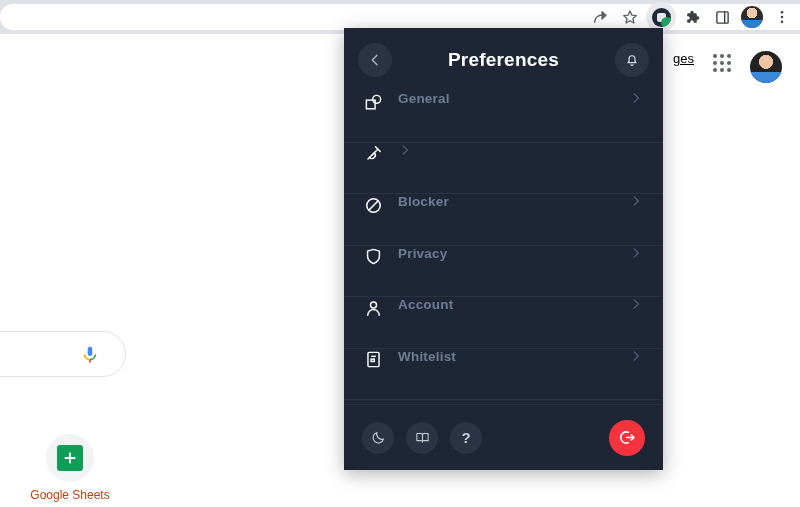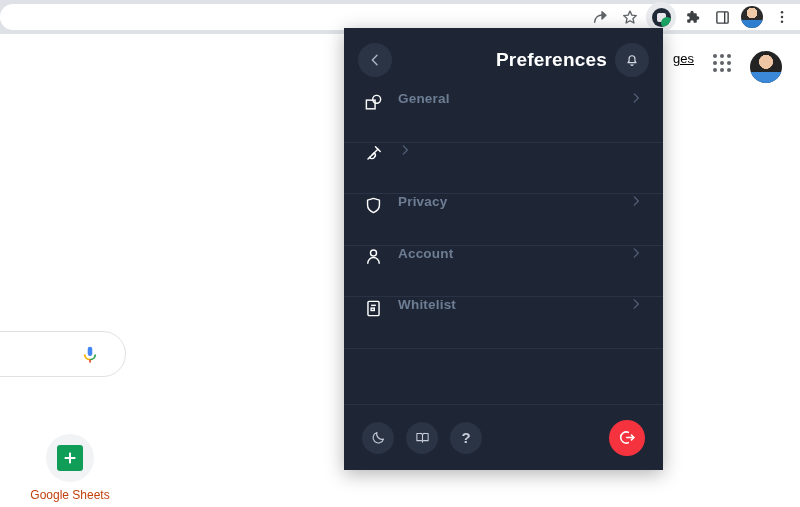--- a/index.html
+++ b/index.html
@@ -118,21 +118,21 @@
     height: 63px; flex: 0 0 63px; display: flex; align-items: center;
     padding: 0 14px; gap: 8px;
   }
   .round-btn {
     width: 34px; height: 34px; border-radius: 50%;
     background: #2b3445; color: #9aa4b4;
     display: flex; align-items: center; justify-content: center;
     cursor: pointer; flex: 0 0 34px;
   }
   .popup-title {
-    flex: 1; text-align: right; color: #ffffff;
+    flex: 1; text-align: center; color: #ffffff;
     font-size: 19px; font-weight: bold; letter-spacing: .2px;
   }
 
   .menu-list { flex: 1; display: flex; flex-direction: column; }
   .menu-item {
     height: 51.5px; display: flex; align-items: flex-start;
     padding: 0 20px 0 18px; gap: 14px; cursor: pointer;
     border-bottom: 1px solid #2a3346;
   }
   .menu-icon {
@@ -304,20 +304,34 @@
               <path d="M5 19 L8 16"></path>
           </svg>
         </span>
         <span class="menu-chev">
           <svg width="14" height="14" viewBox="0 0 24 24" fill="none" stroke="#55627a" stroke-width="2" stroke-linecap="round" stroke-linejoin="round">
               <polyline points="9,5 16,12 9,19"></polyline>
             </svg>
         </span>
       </div>
 
+      <div class="menu-item">
+        <span class="menu-icon">
+          <svg width="19" height="19" viewBox="0 0 24 24" fill="none" stroke="#ffffff" stroke-width="1.9">
+            <circle cx="12" cy="12" r="8.5"></circle>
+              <line x1="6" y1="18" x2="18" y2="6"></line>
+          </svg>
+        </span>
+        <span class="menu-label">Blocker</span>
+        <span class="menu-chev">
+          <svg width="14" height="14" viewBox="0 0 24 24" fill="none" stroke="#55627a" stroke-width="2" stroke-linecap="round" stroke-linejoin="round">
+              <polyline points="9,5 16,12 9,19"></polyline>
+            </svg>
+        </span>
+      </div>
 
       <div class="menu-item">
         <span class="menu-icon">
           <svg width="19" height="19" viewBox="0 0 24 24" fill="none" stroke="#ffffff" stroke-width="1.8" stroke-linejoin="round">
             <path d="M12 21c5-2.2 7.5-5.6 7.5-9.6V5.2L12 3 4.5 5.2v6.2C4.5 15.4 7 18.8 12 21z"></path>
           </svg>
         </span>
         <span class="menu-label">Privacy</span>
         <span class="menu-chev">
           <svg width="14" height="14" viewBox="0 0 24 24" fill="none" stroke="#55627a" stroke-width="2" stroke-linecap="round" stroke-linejoin="round">

